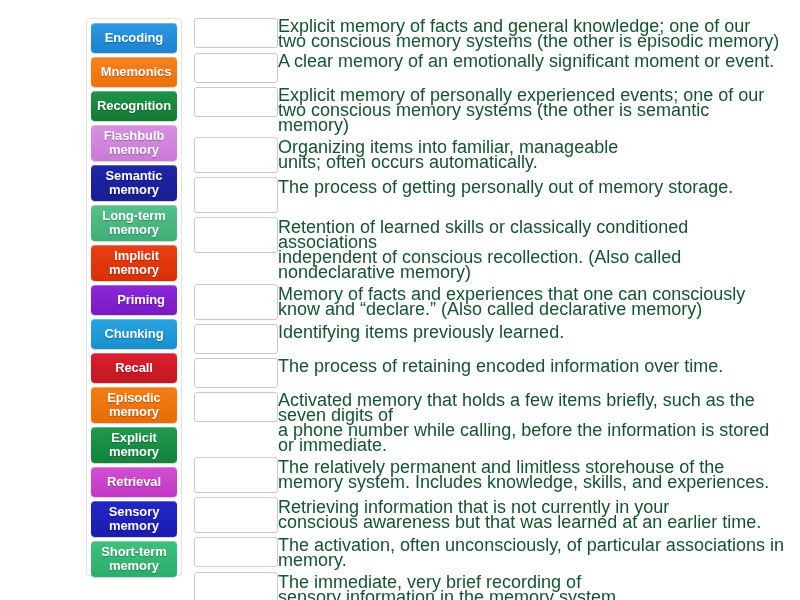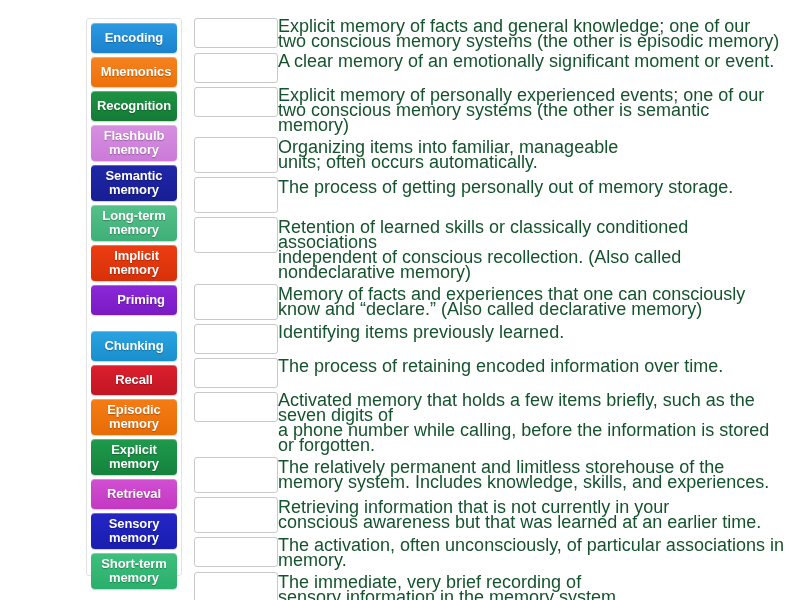--- a/index.html
+++ b/index.html
@@ -99,21 +99,21 @@
       <div class="tile" style="background: linear-gradient(rgb(30, 148, 68) 0%, rgb(20, 122, 53) 100%); white-space: pre-line;">Recognition</div>
       <div class="tile two-line" style="background: linear-gradient(rgb(214, 144, 224) 0%, rgb(203, 122, 216) 100%); white-space: pre-line;">Flashbulb
 memory</div>
       <div class="tile two-line" style="background: linear-gradient(rgb(32, 39, 168) 0%, rgb(23, 29, 146) 100%); white-space: pre-line;">Semantic
 memory</div>
       <div class="tile two-line" style="background: linear-gradient(rgb(85, 192, 138) 0%, rgb(63, 175, 120) 100%); white-space: pre-line;">Long-term
 memory</div>
       <div class="tile two-line" style="background: linear-gradient(rgb(236, 61, 18) 0%, rgb(215, 49, 9) 100%); white-space: pre-line; text-align: right;">Implicit
 memory</div>
       <div class="tile" style="background: linear-gradient(rgb(139, 40, 216) 0%, rgb(122, 26, 196) 100%); white-space: pre-line; padding-left: 16px;">Priming</div>
-      <div class="tile" style="background: linear-gradient(rgb(41, 163, 224) 0%, rgb(26, 143, 206) 100%); white-space: pre-line; margin-top: 12px;">Chunking</div>
+      <div class="tile" style="background: linear-gradient(rgb(41, 163, 224) 0%, rgb(26, 143, 206) 100%); white-space: pre-line;">Chunking</div>
       <div class="tile" style="background: linear-gradient(rgb(220, 31, 46) 0%, rgb(194, 22, 35) 100%); white-space: pre-line;">Recall</div>
       <div class="tile two-line" style="background: linear-gradient(rgb(245, 124, 20) 0%, rgb(232, 108, 6) 100%); white-space: pre-line;">Episodic
 memory</div>
       <div class="tile two-line" style="background: linear-gradient(rgb(31, 154, 76) 0%, rgb(20, 130, 60) 100%); white-space: pre-line;">Explicit
 memory</div>
       <div class="tile" style="background: linear-gradient(rgb(209, 79, 209) 0%, rgb(194, 56, 194) 100%); white-space: pre-line;">Retrieval</div>
       <div class="tile two-line" style="background: linear-gradient(rgb(35, 38, 196) 0%, rgb(26, 29, 176) 100%); white-space: pre-line;">Sensory
 memory</div>
       <div class="tile two-line" style="background: linear-gradient(rgb(63, 191, 126) 0%, rgb(42, 174, 108) 100%); white-space: pre-line;">Short-term
 memory</div>
@@ -157,21 +157,21 @@
         <div class="dropzone"></div>
         <div class="desc">Identifying items previously learned.</div>
       </div>
       <div class="row">
         <div class="dropzone"></div>
         <div class="desc">The process of retaining encoded information over time.</div>
       </div>
       <div class="row">
         <div class="dropzone"></div>
         <div class="desc">Activated memory that holds a few items briefly, such as the seven digits of
-a phone number while calling, before the information is stored or forgotten.</div>
+a phone number while calling, before the information is stored or immediate.</div>
       </div>
       <div class="row tall">
         <div class="dropzone"></div>
         <div class="desc">The relatively permanent and limitless storehouse of the
 memory system. Includes knowledge, skills, and experiences.</div>
       </div>
       <div class="row tall">
         <div class="dropzone"></div>
         <div class="desc">Retrieving information that is not currently in your
 conscious awareness but that was learned at an earlier time.</div>

